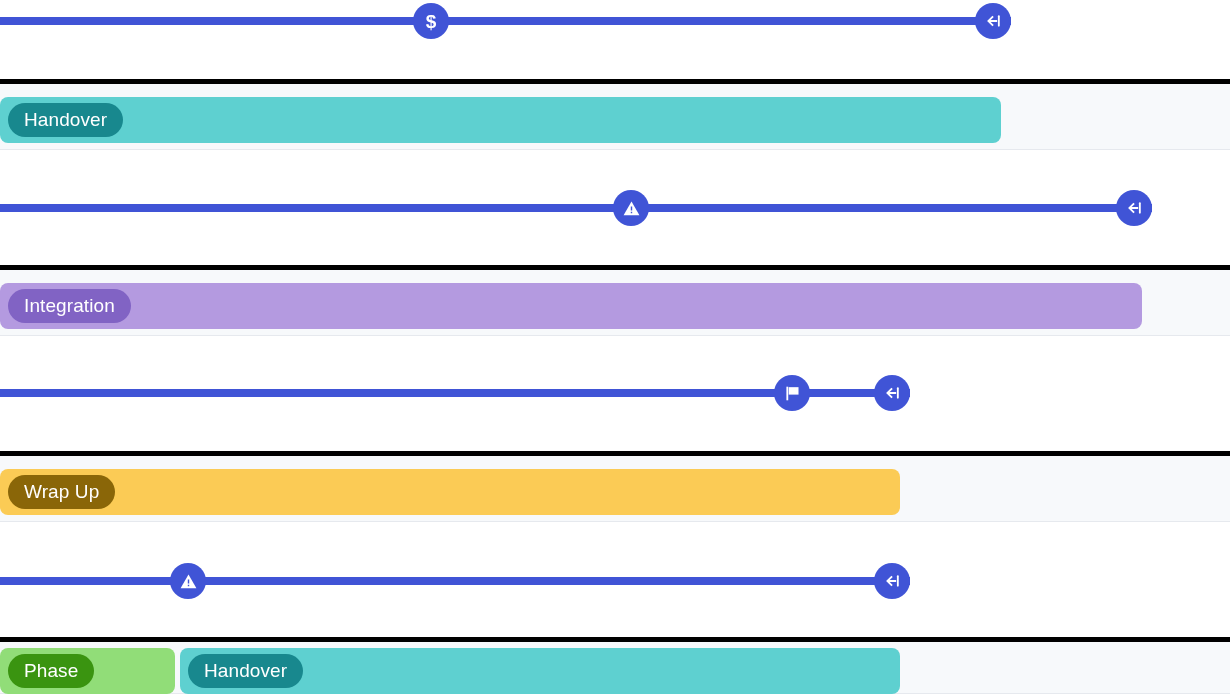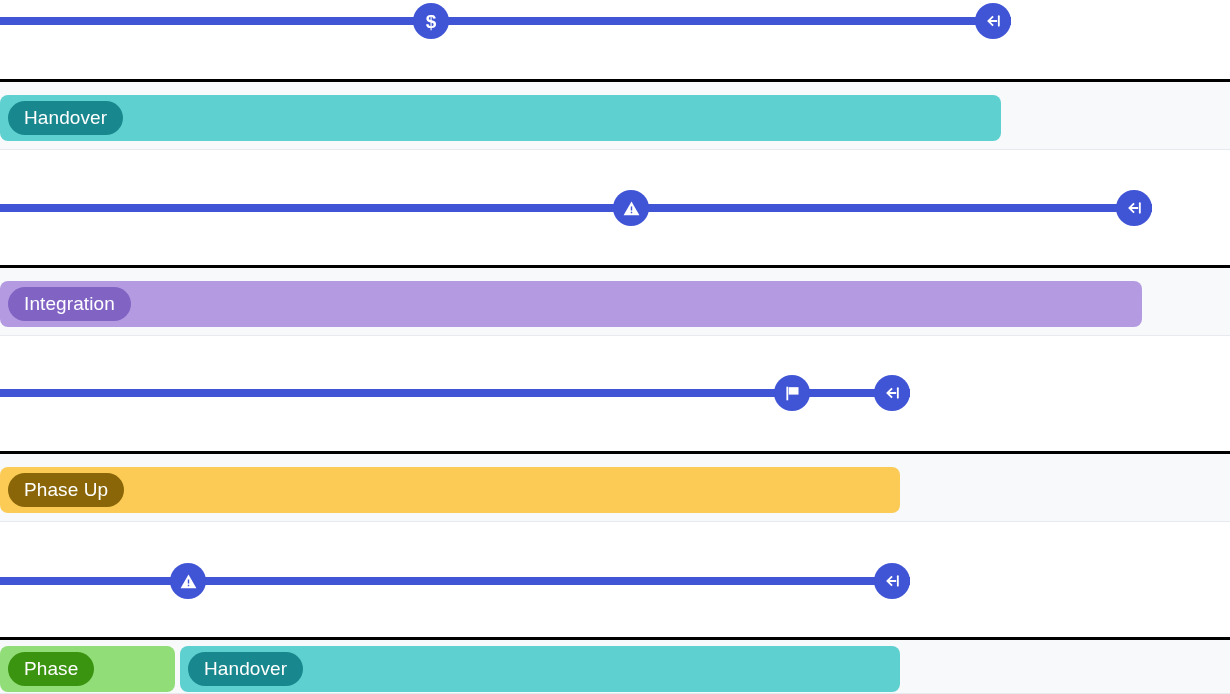--- a/index.html
+++ b/index.html
@@ -29,21 +29,21 @@
     position: absolute;
     left: 0;
     width: 1230px;
     box-sizing: border-box;
   }
   .row.milestone-row {
     background: #ffffff;
   }
   .row.bar-row {
     background: #f7f9fb;
-    border-top: 3px solid #000000;
+    border-top: 5px solid #000000;
     border-bottom: 1px solid #e6e9ee;
   }
 
   
   .rail {
     position: absolute;
     height: 8px;
     background: #4054d6;
     border-radius: 0px;
   }
@@ -161,21 +161,21 @@
         <span>
           <svg viewBox="0 0 24 24" width="20" height="20">
             <path d="M11.3 5.6 L4.9 12 L11.3 18.4 L12.9 16.8 L9.2 13.1 L17 13.1 L17 10.9 L9.2 10.9 L12.9 7.2 Z" fill="#ffffff"></path>
             <rect x="17.9" y="5.2" width="2.2" height="13.6" rx="1" fill="#ffffff"></rect>
           </svg>
         </span>
       </div>
     </div>
     <div class="row bar-row" style="top: 451px; height: 71px;">
       <div class="bar flush-left" style="left: 0px; width: 900px; background: rgb(251, 203, 85); top: 13px; margin-left: 0px;">
-        <span class="bar-label" style="background: rgb(138, 102, 8);">Phase Up</span>
+        <span class="bar-label" style="background: rgb(138, 102, 8);">Wrap Up</span>
       </div>
     </div>
     <div class="row milestone-row" style="top: 522px; height: 115px;">
       <div class="rail" style="left: 0px; width: 910px; top: 55px; background: rgb(64, 84, 214);"></div>
       <div class="marker" style="left: 170px; top: 41px; background: rgb(64, 84, 214);">
         <span>
           <svg viewBox="0 0 24 24" width="19" height="19">
             <path d="M12 3.2 L22 20.4 L2 20.4 Z" fill="#ffffff"></path>
             <path d="M11.1 9.4 h1.8 v5.2 h-1.8 Z M11.1 16.1 h1.8 v1.8 h-1.8 Z" fill="#4054d6"></path>
           </svg>

